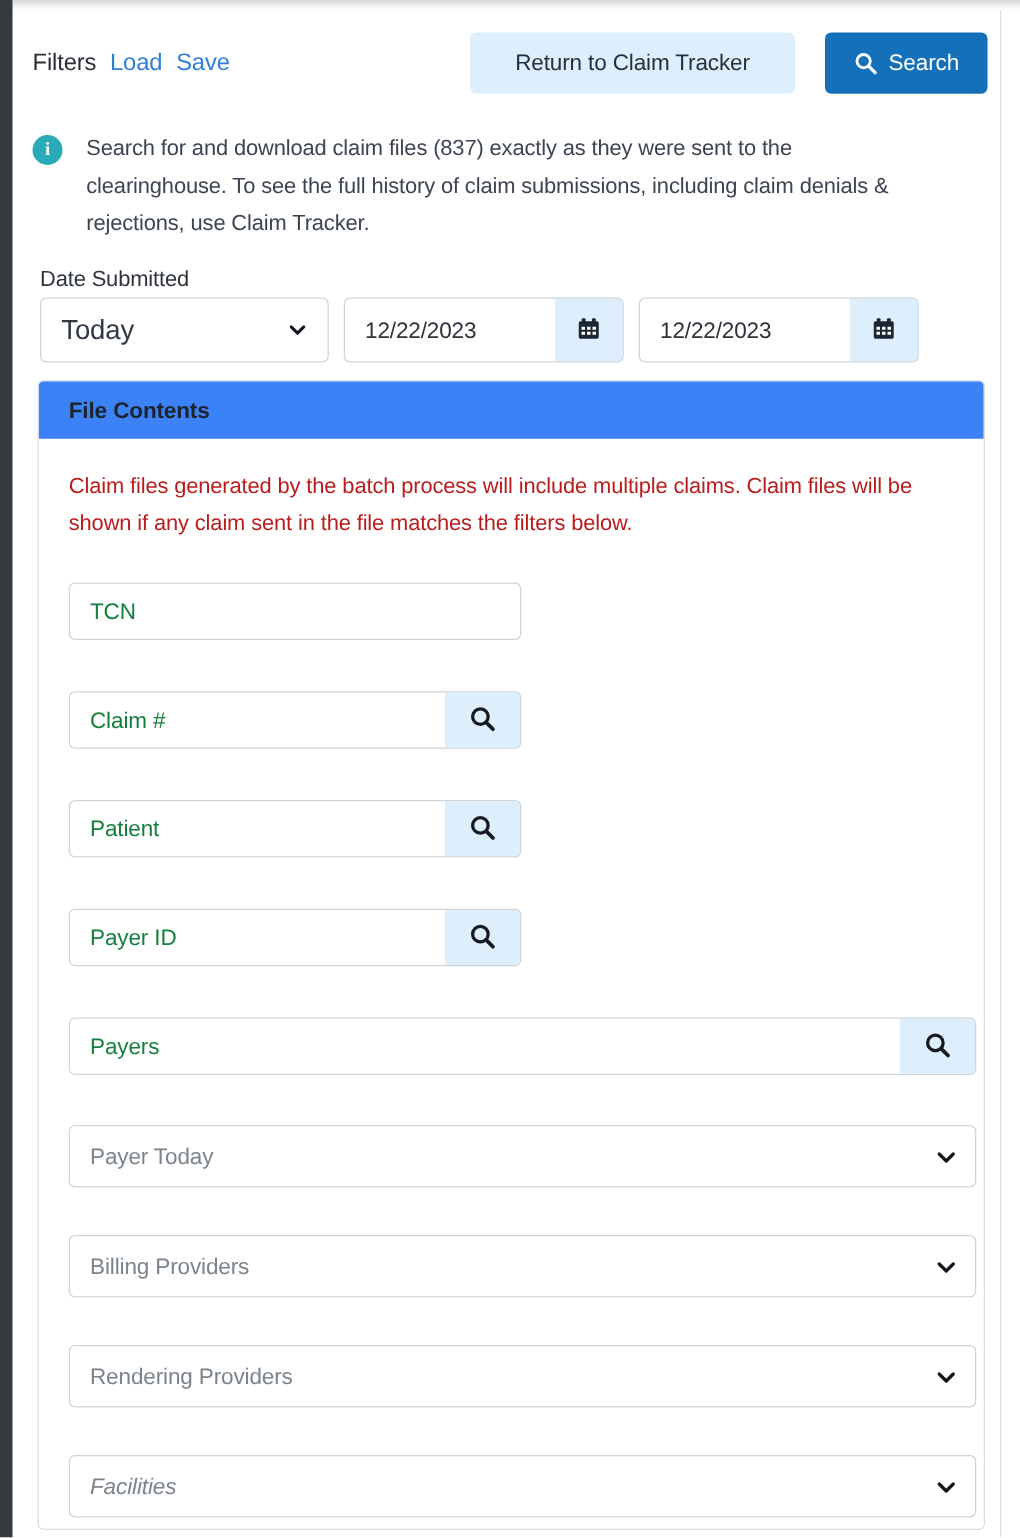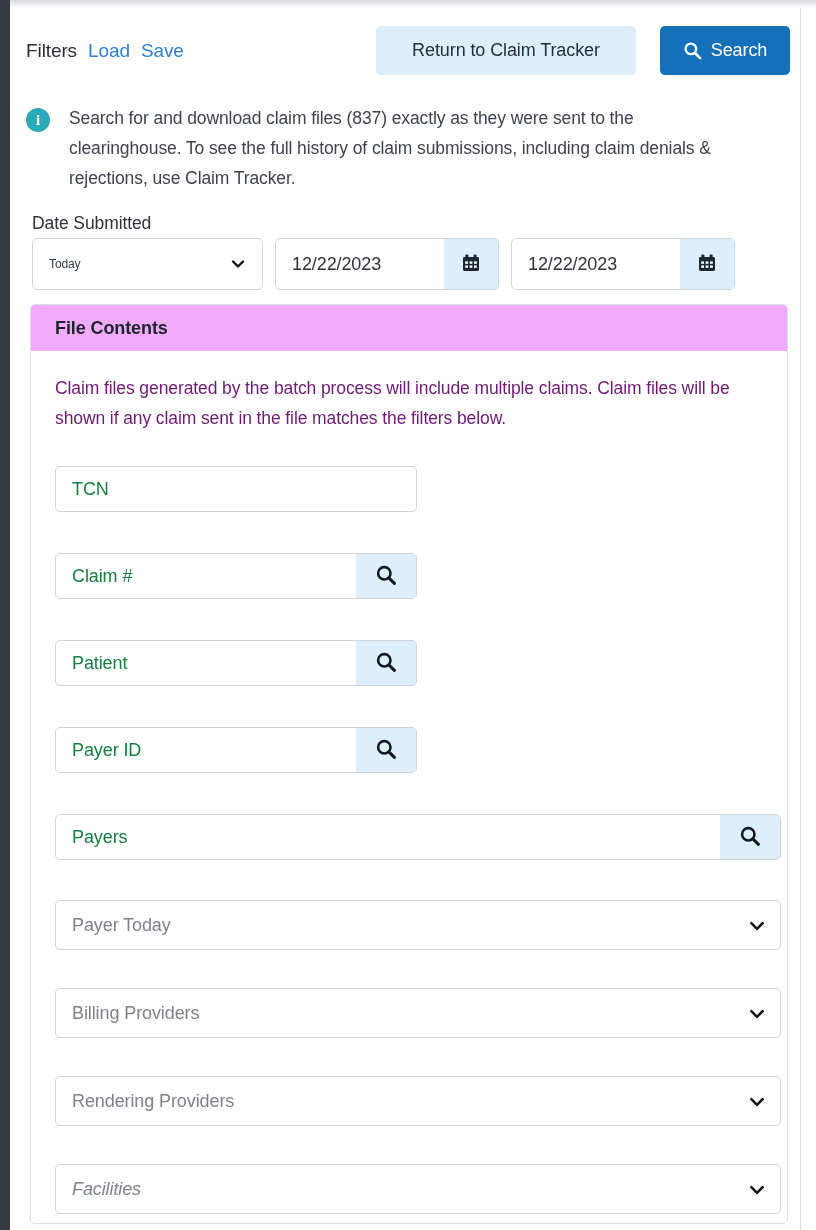--- a/index.html
+++ b/index.html
@@ -163,21 +163,21 @@
     width: 231px; height: 52px;
     border: 1px solid #cfd4d9;
     border-radius: 5px;
     background: #ffffff;
     display: flex;
     align-items: center;
     padding: 0 16px;
     cursor: pointer;
   }
   .select-box .sel-value {
-    font-size: 12px;
+    font-size: 22px;
     color: #2f3a45;
     letter-spacing: -0.1px;
   }
   .chev {
     position: absolute;
     right: 16px; top: 50%;
     transform: translateY(-50%);
     width: 16px; height: 16px;
   }
 
@@ -215,38 +215,38 @@
     left: 20px; top: 296px;
     width: 758px;
     height: 920px;
     border: 1px solid #dadfe3;
     border-radius: 5px;
     background: #ffffff;
     overflow: hidden;
   }
   .panel-header {
     height: 46px;
-    background: #f0abfc;
+    background: #3b82f6;
     display: flex;
     align-items: center;
     padding-left: 24px;
   }
   .panel-header-title {
     font-size: 18px;
     color: #1d242c;
     font-weight: bold;
     letter-spacing: -0.1px;
   }
   .panel-body {
     padding: 22px 24px 0 24px;
   }
   .panel-desc {
     font-size: 17.5px;
     line-height: 30px;
-    color: #701a75;
+    color: #b91c1c;
     letter-spacing: -0.1px;
     max-width: 720px;
   }
 
   
   .field-row { margin-top: 0; }
 
   .txt-box {
     position: relative;
     border: 1px solid #cfd4d9;

